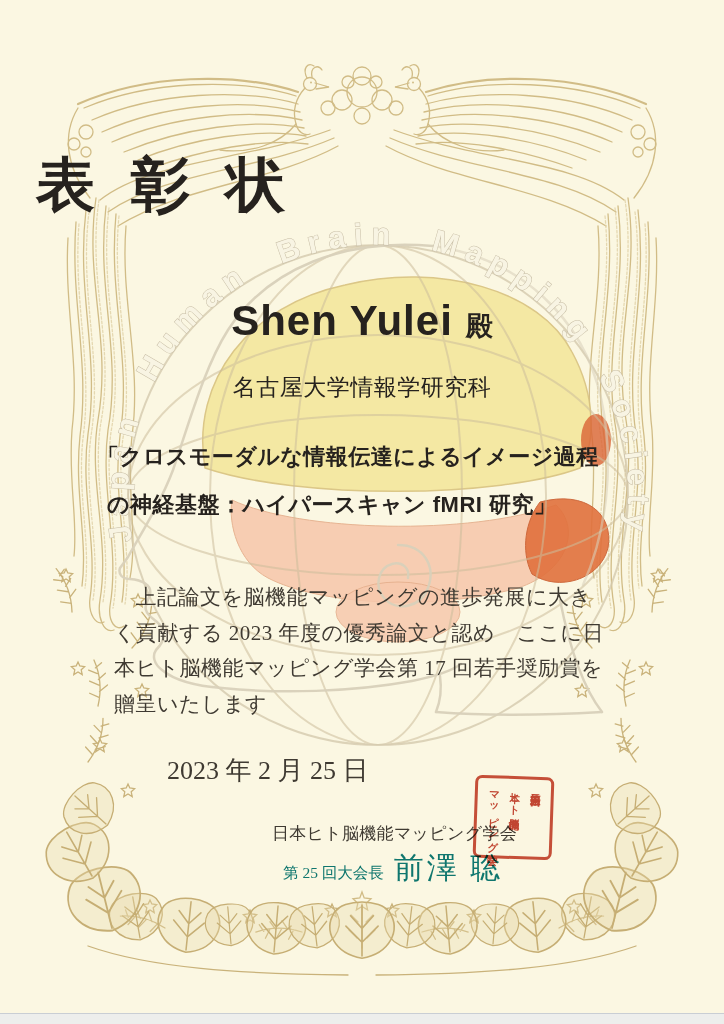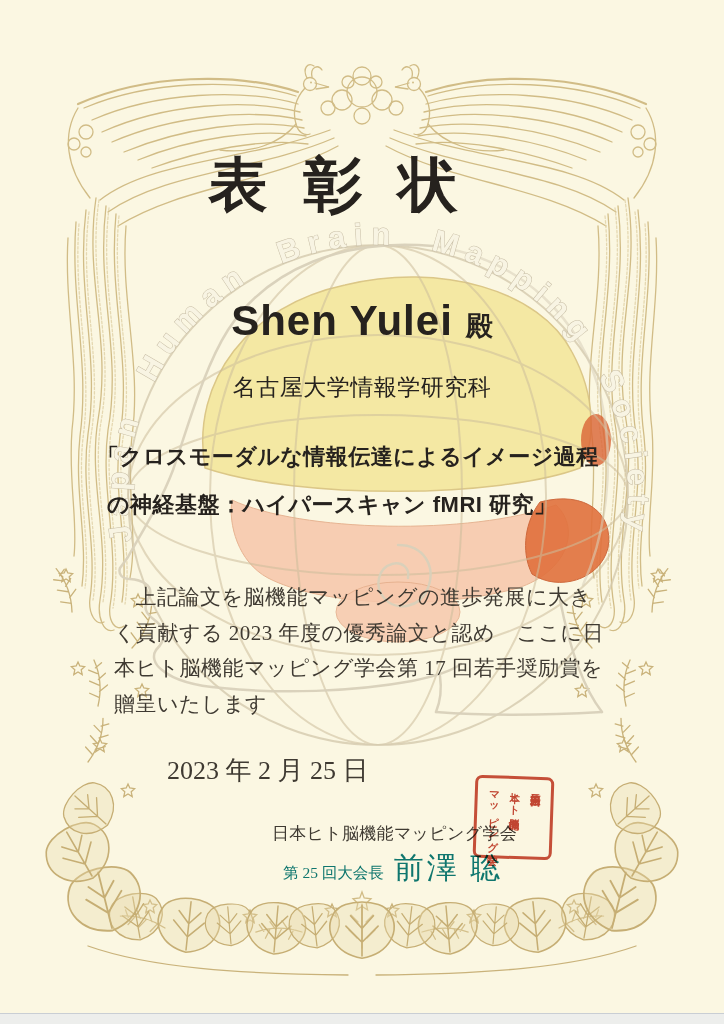--- a/index.html
+++ b/index.html
@@ -4,21 +4,21 @@
 <style>
   html,body{margin:0;padding:0;background:#888;}
   .page{
     position:relative;width:724px;height:1024px;overflow:hidden;
     background:#fbf7e2;
     font-family:"Liberation Sans","DejaVu Sans",sans-serif;
   }
   svg{position:absolute;left:0;top:0;}
   .txt{position:absolute;color:#26221e;white-space:nowrap;}
   .title{
-    top:146px;left:0;right:0;text-align:center;padding-right:58px;
+    top:146px;left:0;right:0;padding-right:58px;
     font-size:59px;font-weight:bold;letter-spacing:36px;text-indent:36px;
   }
   .name-row{top:297px;left:0;right:0;text-align:center;}
   .name{font-size:42px;font-weight:bold;letter-spacing:1px;}
   .honorific{font-size:27px;font-weight:bold;margin-left:13px;}
   .affiliation{top:372px;left:0;right:0;text-align:center;font-size:23px;font-weight:normal;letter-spacing:.5px;}
   .paper{top:433px;left:107px;font-size:22px;font-weight:bold;line-height:48px;letter-spacing:.5px;}
   .paper .l1{text-indent:-0.45em;}
   .serif{font-family:"Liberation Serif","DejaVu Serif",serif;margin-top:24px;}
   .body-text{top:556px;left:114px;font-size:21px;line-height:35.5px;color:#3f3a32;letter-spacing:.5px;}

